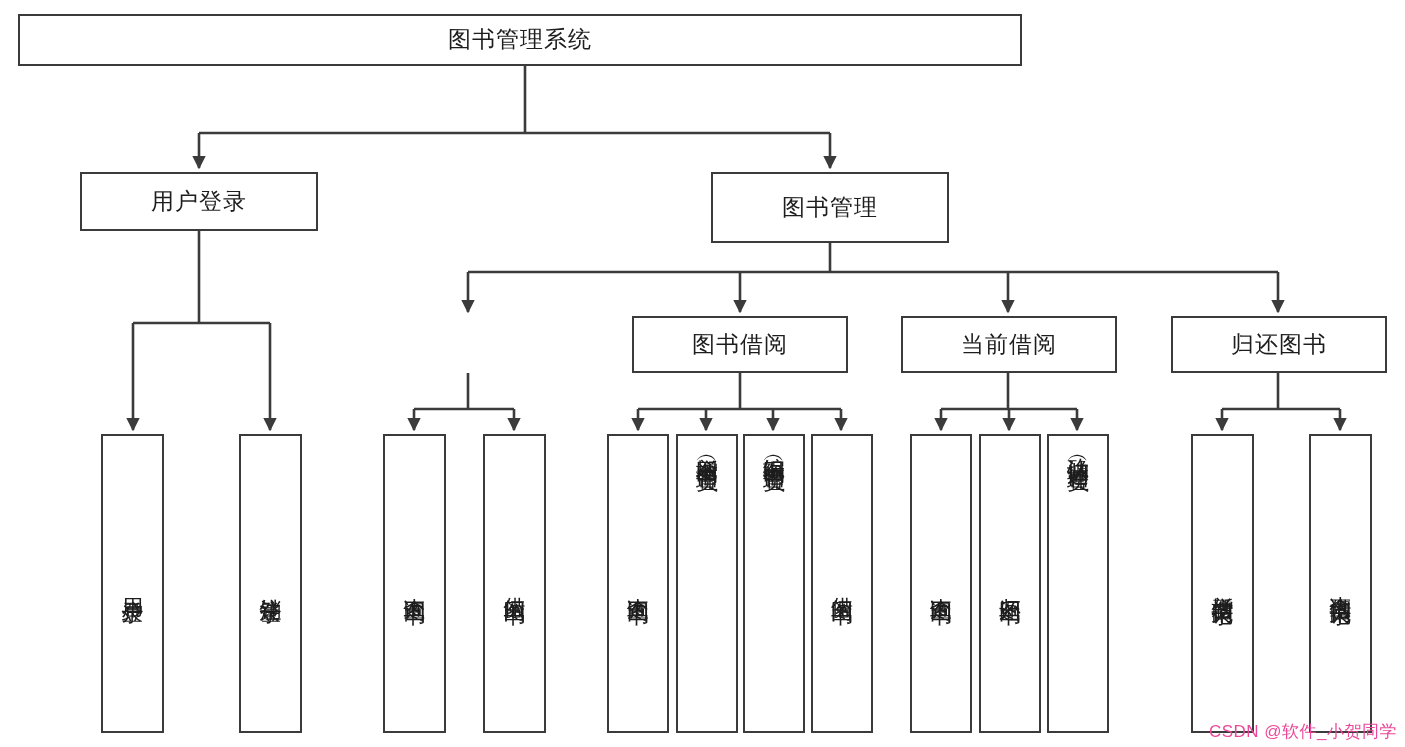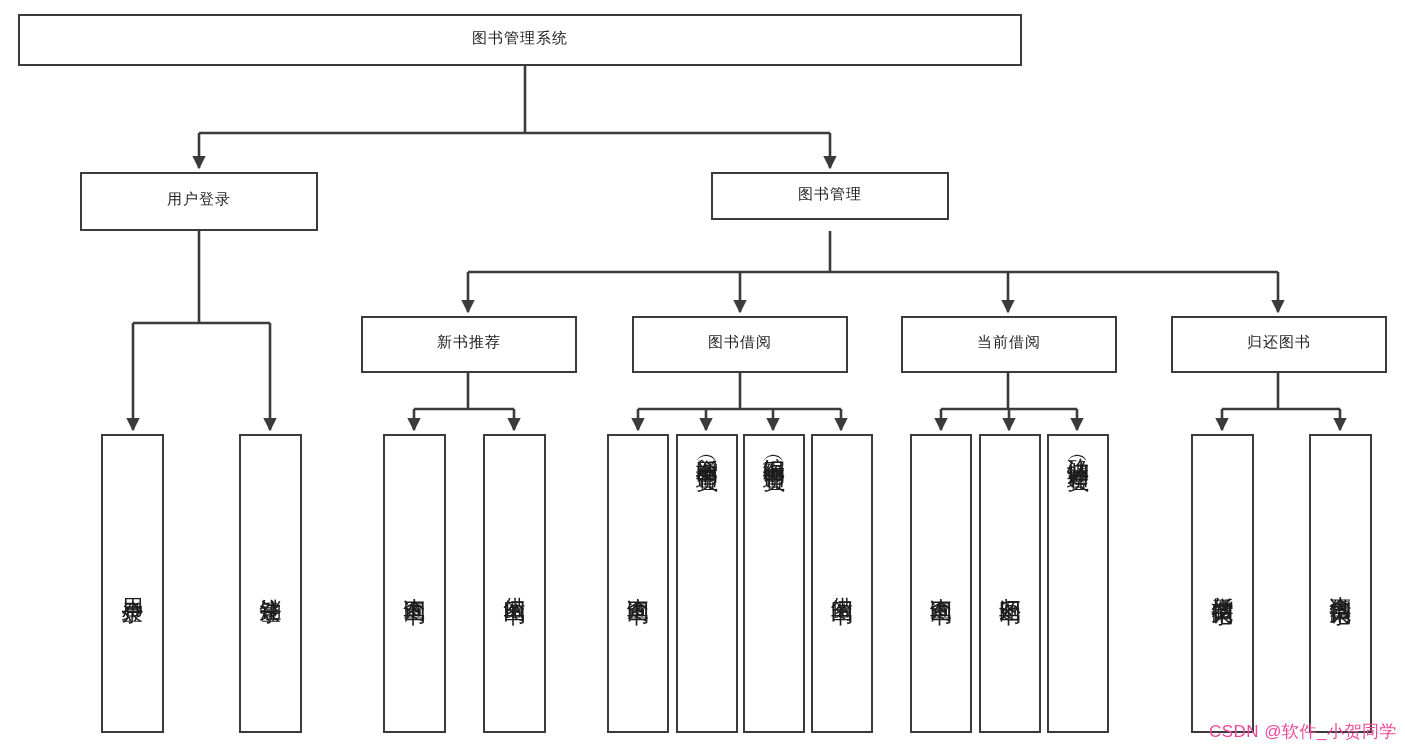--- a/index.html
+++ b/index.html
@@ -31,25 +31,24 @@
     box-sizing: border-box;
     background: #ffffff;
     border: 2.5px solid #3b3b3b;
     display: flex;
     align-items: center;
     justify-content: center;
     color: #1d1d1d;
     z-index: 2;
   }
   .node.horiz .label {
-    font-size: 15px;
+    font-size: 23px;
     line-height: 1.1;
     letter-spacing: 1px;
     white-space: nowrap;
-    font-family: Liberation Mono, monospace;
   }
   .node.vert {
     align-items: center;
     justify-content: center;
   }
   .node.vert .label {
     writing-mode: vertical-rl;
     text-orientation: upright;
     font-size: 22px;
     line-height: 1.28;
@@ -129,27 +128,24 @@
   </svg>
 
   <div class="node horiz" style="left:18px; top:14px; width:1004px; height:52px;">
     <span class="label">图书管理系统</span>
   </div>
 
   <div class="node horiz" style="left:80px; top:172px; width:238px; height:59px;">
     <span class="label">用户登录</span>
   </div>
 
-  <div class="node horiz" style="left:711px; top:172px; width:238px; height:48px;">
+  <div class="node horiz" style="left:711px; top:172px; width:238px; height:71px;">
     <span class="label">图书管理</span>
   </div>
 
-  <div class="node horiz" style="left:361px; top:316px; width:216px; height:57px;">
-    <span class="label">新书推荐</span>
-  </div>
 
   <div class="node horiz" style="left:632px; top:316px; width:216px; height:57px;">
     <span class="label">图书借阅</span>
   </div>
 
   <div class="node horiz" style="left:901px; top:316px; width:216px; height:57px;">
     <span class="label">当前借阅</span>
   </div>
 
   <div class="node horiz" style="left:1171px; top:316px; width:216px; height:57px;">

